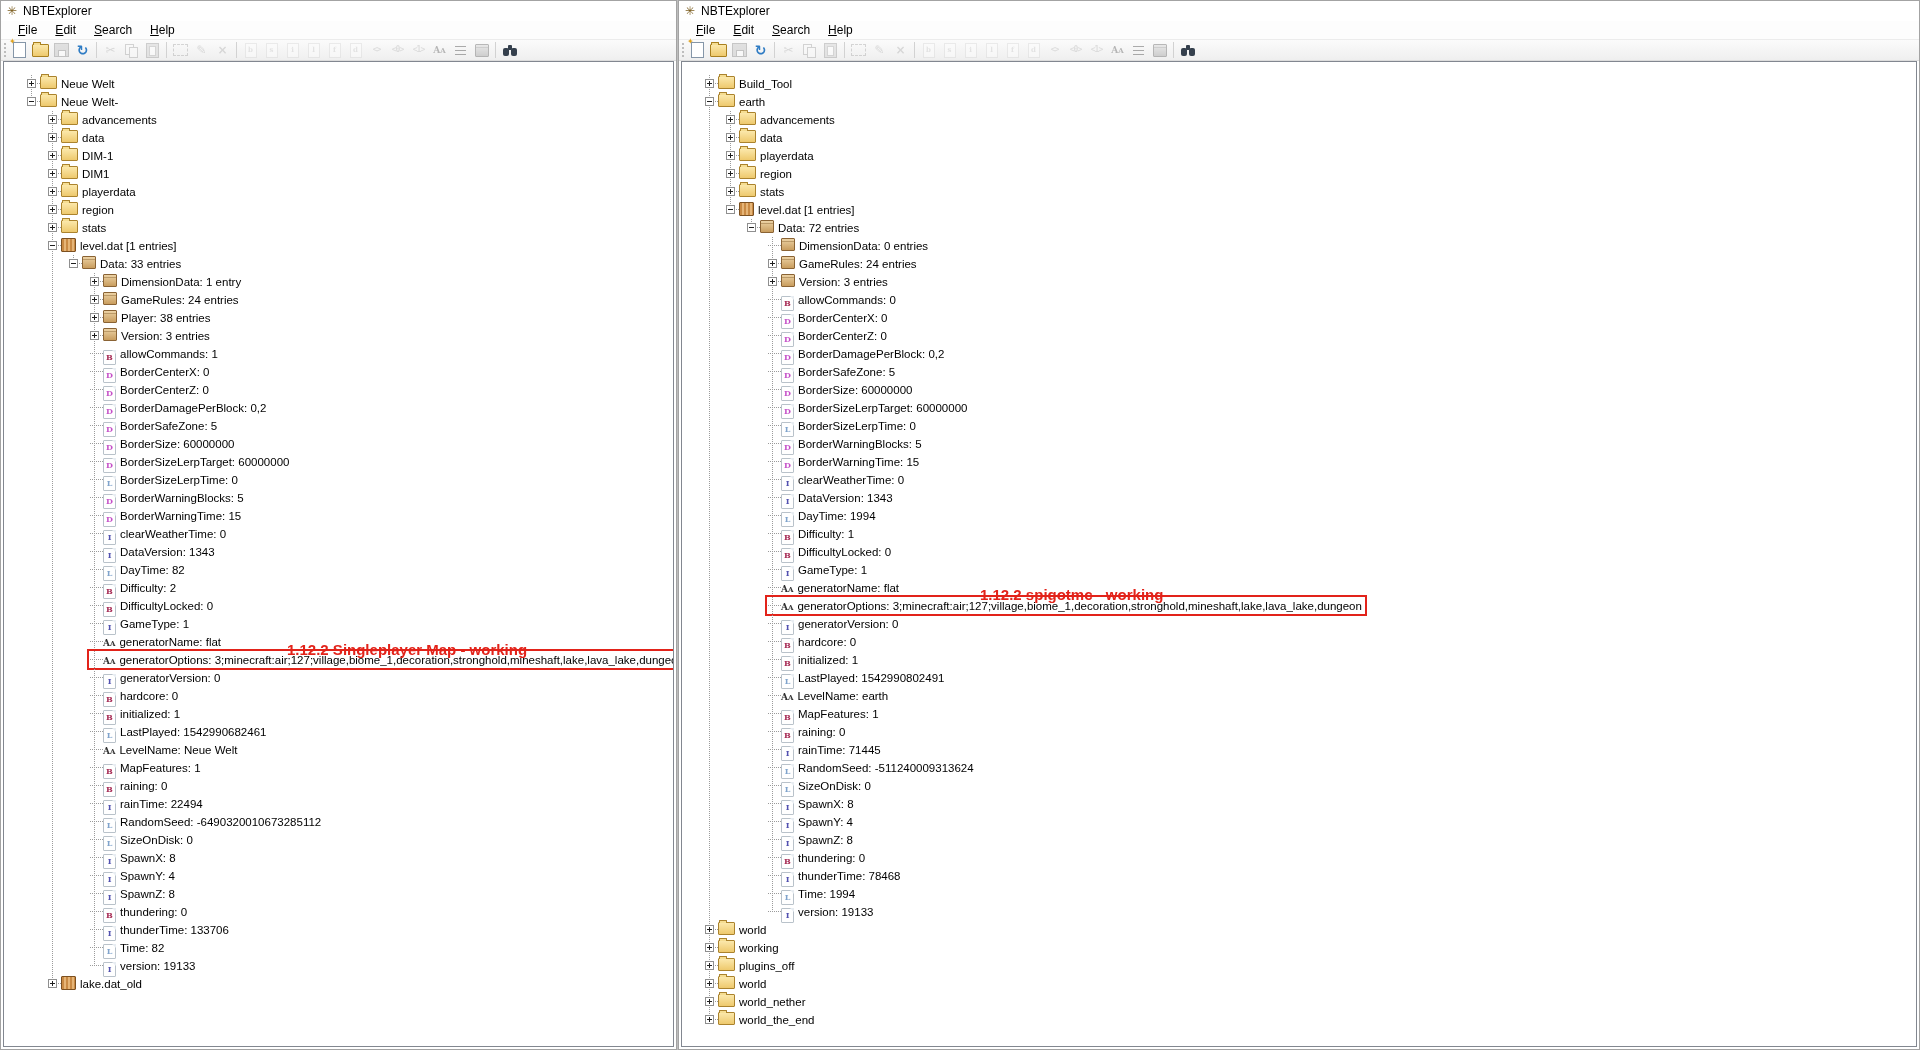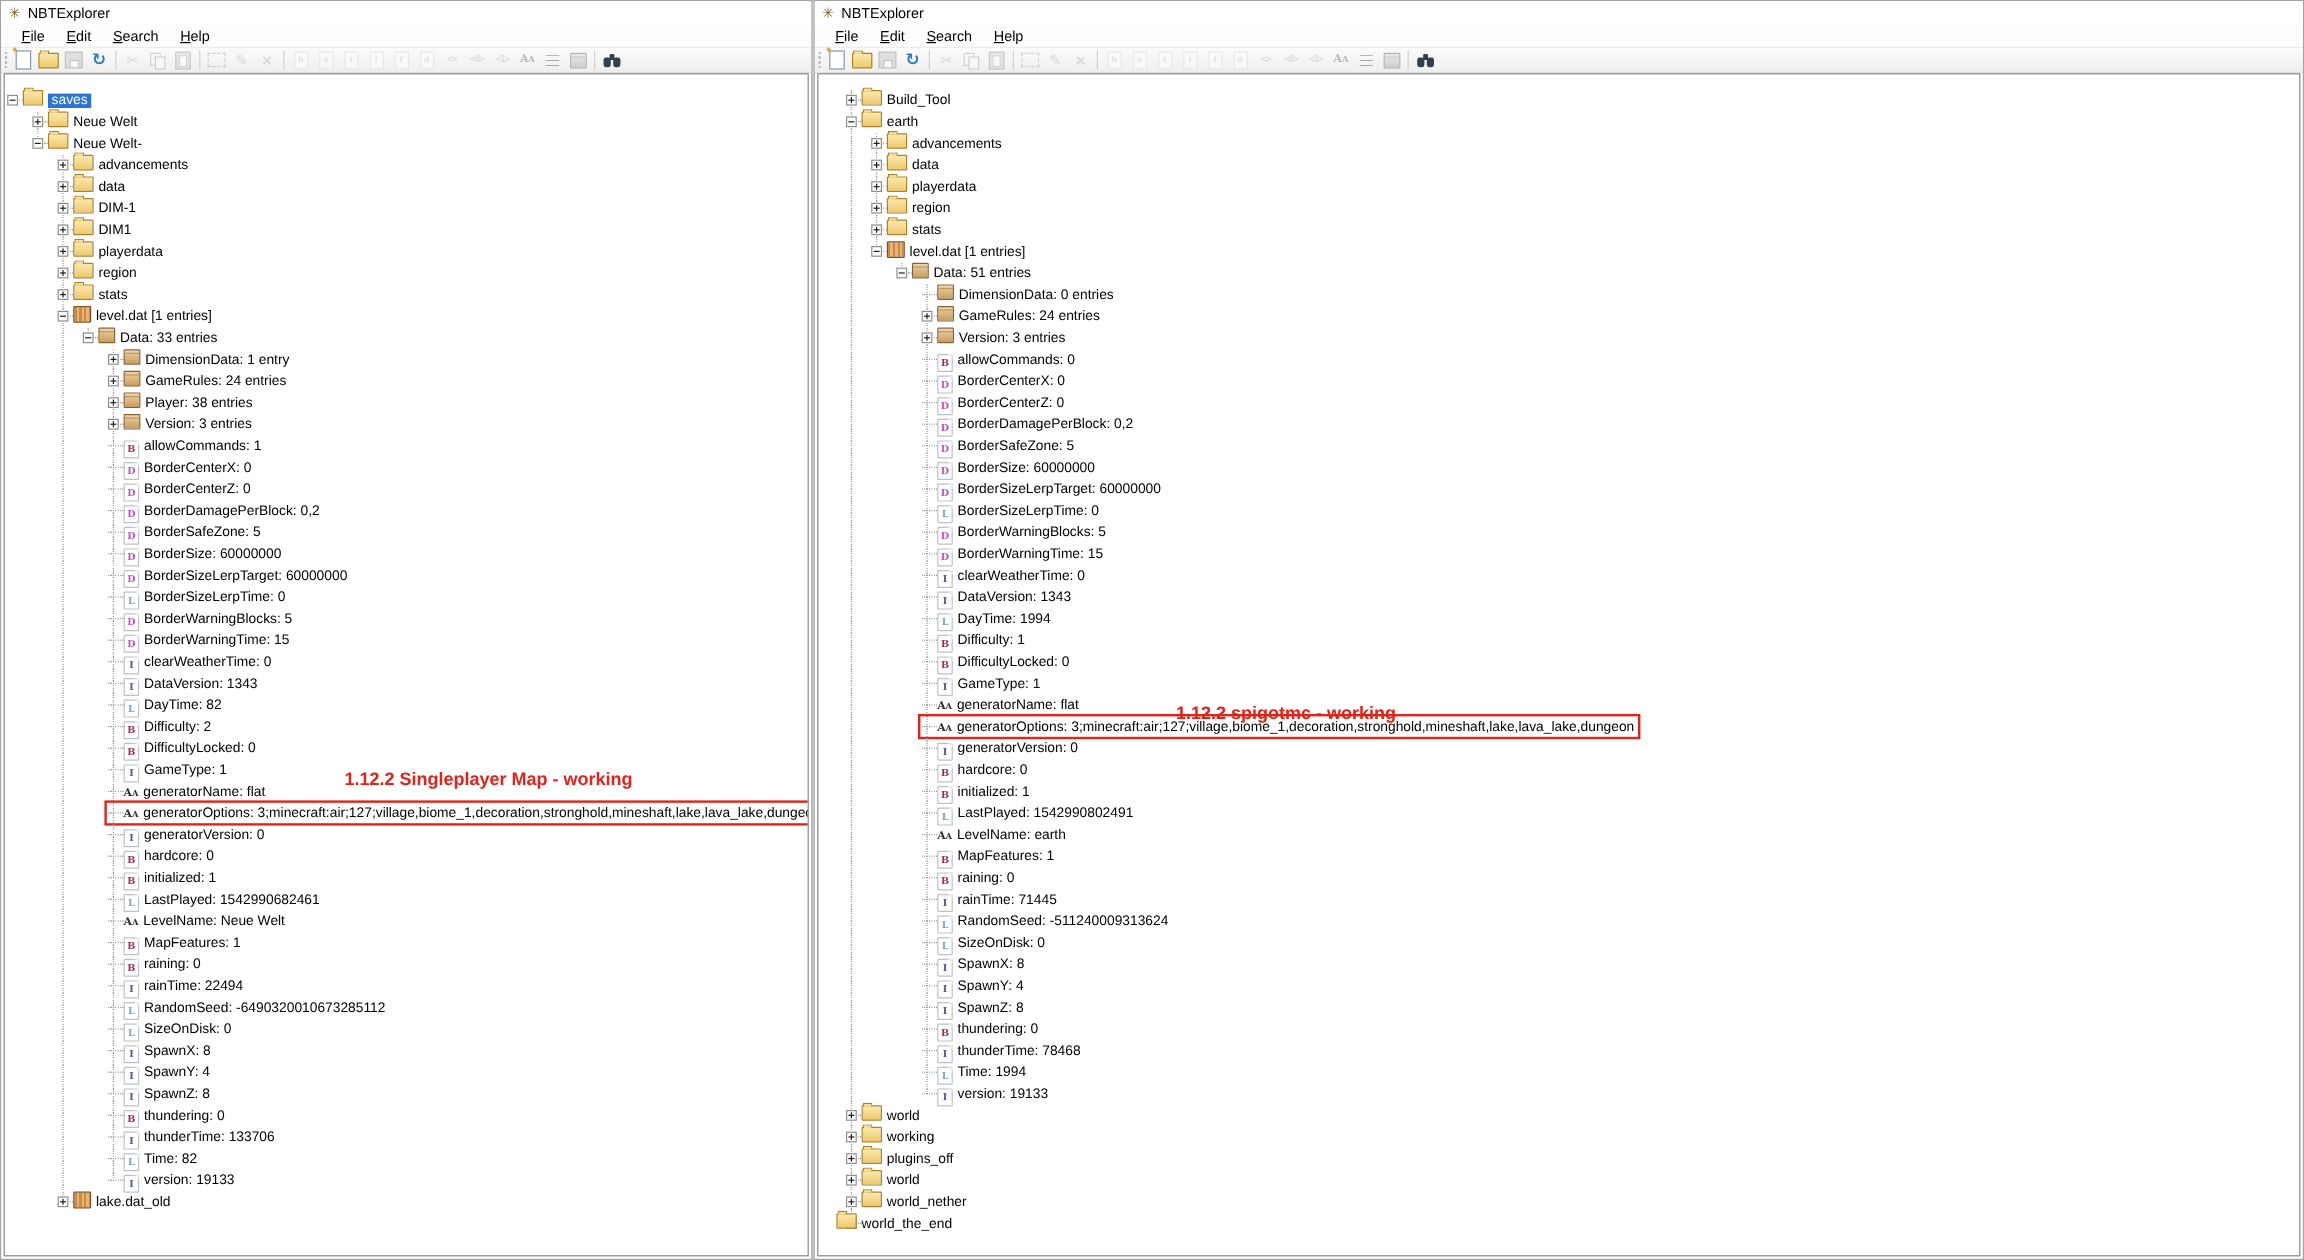--- a/index.html
+++ b/index.html
@@ -194,23 +194,20 @@
       </span>
       <span class="tsep"></span>
       <span class="tb">
         <span class="ic-bino">
           <span></span>
           <span></span>
         </span>
       </span>
     </div>
   <div class="tree">
-      <div class="trow" style="background-image: repeating-linear-gradient(90deg, rgb(155, 155, 155) 0px, rgb(155, 155, 155) 1px, transparent 1px, transparent 2px); background-position: 2px 8px; background-size: 13px 1px; background-repeat: no-repeat;"><span class="exp" style="left: 2px;">
-          <i class="eh"></i>
-        </span><span class="content sel" style="margin-left: 15px;"><span class="t-folder"></span><span class="lbl">saves</span></span></div>
       <div class="trow" style="background-image: repeating-linear-gradient(rgb(155, 155, 155) 0px, rgb(155, 155, 155) 1px, transparent 1px, transparent 2px), repeating-linear-gradient(90deg, rgb(155, 155, 155) 0px, rgb(155, 155, 155) 1px, transparent 1px, transparent 2px); background-position: 27px 0px, 23px 8px; background-size: 1px 18px, 13px 1px; background-repeat: no-repeat;"><span class="exp" style="left: 23px;">
           <i class="eh"></i>
           <i class="ev"></i>
         </span><span class="content" style="margin-left: 36px;"><span class="t-folder"></span><span class="lbl">Neue Welt</span></span></div>
       <div class="trow" style="background-image: repeating-linear-gradient(rgb(155, 155, 155) 0px, rgb(155, 155, 155) 1px, transparent 1px, transparent 2px), repeating-linear-gradient(90deg, rgb(155, 155, 155) 0px, rgb(155, 155, 155) 1px, transparent 1px, transparent 2px); background-position: 27px 0px, 23px 8px; background-size: 1px 9px, 13px 1px; background-repeat: no-repeat;"><span class="exp" style="left: 23px;">
           <i class="eh"></i>
         </span><span class="content" style="margin-left: 36px;"><span class="t-folder"></span><span class="lbl">Neue Welt-</span></span></div>
       <div class="trow" style="background-image: repeating-linear-gradient(rgb(155, 155, 155) 0px, rgb(155, 155, 155) 1px, transparent 1px, transparent 2px), repeating-linear-gradient(90deg, rgb(155, 155, 155) 0px, rgb(155, 155, 155) 1px, transparent 1px, transparent 2px); background-position: 48px 0px, 44px 8px; background-size: 1px 18px, 13px 1px; background-repeat: no-repeat;"><span class="exp" style="left: 44px;">
           <i class="eh"></i>
           <i class="ev"></i>
@@ -423,21 +420,21 @@
         </span><span class="content" style="margin-left: 57px;"><span class="t-folder"></span><span class="lbl">region</span></span></div>
       <div class="trow" style="background-image: repeating-linear-gradient(rgb(155, 155, 155) 0px, rgb(155, 155, 155) 1px, transparent 1px, transparent 2px), repeating-linear-gradient(rgb(155, 155, 155) 0px, rgb(155, 155, 155) 1px, transparent 1px, transparent 2px), repeating-linear-gradient(90deg, rgb(155, 155, 155) 0px, rgb(155, 155, 155) 1px, transparent 1px, transparent 2px); background-position: 27px 0px, 48px 0px, 44px 8px; background-size: 1px 18px, 1px 18px, 13px 1px; background-repeat: no-repeat;"><span class="exp" style="left: 44px;">
           <i class="eh"></i>
           <i class="ev"></i>
         </span><span class="content" style="margin-left: 57px;"><span class="t-folder"></span><span class="lbl">stats</span></span></div>
       <div class="trow" style="background-image: repeating-linear-gradient(rgb(155, 155, 155) 0px, rgb(155, 155, 155) 1px, transparent 1px, transparent 2px), repeating-linear-gradient(rgb(155, 155, 155) 0px, rgb(155, 155, 155) 1px, transparent 1px, transparent 2px), repeating-linear-gradient(90deg, rgb(155, 155, 155) 0px, rgb(155, 155, 155) 1px, transparent 1px, transparent 2px); background-position: 27px 0px, 48px 0px, 44px 8px; background-size: 1px 18px, 1px 9px, 13px 1px; background-repeat: no-repeat;"><span class="exp" style="left: 44px;">
           <i class="eh"></i>
         </span><span class="content" style="margin-left: 57px;"><span class="t-cab"></span><span class="lbl">level.dat [1 entries]</span></span></div>
       <div class="trow" style="background-image: repeating-linear-gradient(rgb(155, 155, 155) 0px, rgb(155, 155, 155) 1px, transparent 1px, transparent 2px), repeating-linear-gradient(rgb(155, 155, 155) 0px, rgb(155, 155, 155) 1px, transparent 1px, transparent 2px), repeating-linear-gradient(90deg, rgb(155, 155, 155) 0px, rgb(155, 155, 155) 1px, transparent 1px, transparent 2px); background-position: 27px 0px, 69px 0px, 65px 8px; background-size: 1px 18px, 1px 9px, 13px 1px; background-repeat: no-repeat;"><span class="exp" style="left: 65px;">
           <i class="eh"></i>
-        </span><span class="content" style="margin-left: 78px;"><span class="t-comp"></span><span class="lbl">Data: 51 entries</span></span></div>
+        </span><span class="content" style="margin-left: 78px;"><span class="t-comp"></span><span class="lbl">Data: 72 entries</span></span></div>
       <div class="trow" style="background-image: repeating-linear-gradient(rgb(155, 155, 155) 0px, rgb(155, 155, 155) 1px, transparent 1px, transparent 2px), repeating-linear-gradient(rgb(155, 155, 155) 0px, rgb(155, 155, 155) 1px, transparent 1px, transparent 2px), repeating-linear-gradient(90deg, rgb(155, 155, 155) 0px, rgb(155, 155, 155) 1px, transparent 1px, transparent 2px); background-position: 27px 0px, 90px 0px, 86px 8px; background-size: 1px 18px, 1px 18px, 13px 1px; background-repeat: no-repeat;"><span class="content" style="margin-left: 99px;"><span class="t-comp"></span><span class="lbl">DimensionData: 0 entries</span></span></div>
       <div class="trow" style="background-image: repeating-linear-gradient(rgb(155, 155, 155) 0px, rgb(155, 155, 155) 1px, transparent 1px, transparent 2px), repeating-linear-gradient(rgb(155, 155, 155) 0px, rgb(155, 155, 155) 1px, transparent 1px, transparent 2px), repeating-linear-gradient(90deg, rgb(155, 155, 155) 0px, rgb(155, 155, 155) 1px, transparent 1px, transparent 2px); background-position: 27px 0px, 90px 0px, 86px 8px; background-size: 1px 18px, 1px 18px, 13px 1px; background-repeat: no-repeat;"><span class="exp" style="left: 86px;">
           <i class="eh"></i>
           <i class="ev"></i>
         </span><span class="content" style="margin-left: 99px;"><span class="t-comp"></span><span class="lbl">GameRules: 24 entries</span></span></div>
       <div class="trow" style="background-image: repeating-linear-gradient(rgb(155, 155, 155) 0px, rgb(155, 155, 155) 1px, transparent 1px, transparent 2px), repeating-linear-gradient(rgb(155, 155, 155) 0px, rgb(155, 155, 155) 1px, transparent 1px, transparent 2px), repeating-linear-gradient(90deg, rgb(155, 155, 155) 0px, rgb(155, 155, 155) 1px, transparent 1px, transparent 2px); background-position: 27px 0px, 90px 0px, 86px 8px; background-size: 1px 18px, 1px 18px, 13px 1px; background-repeat: no-repeat;"><span class="exp" style="left: 86px;">
           <i class="eh"></i>
           <i class="ev"></i>
         </span><span class="content" style="margin-left: 99px;"><span class="t-comp"></span><span class="lbl">Version: 3 entries</span></span></div>
       <div class="trow" style="background-image: repeating-linear-gradient(rgb(155, 155, 155) 0px, rgb(155, 155, 155) 1px, transparent 1px, transparent 2px), repeating-linear-gradient(rgb(155, 155, 155) 0px, rgb(155, 155, 155) 1px, transparent 1px, transparent 2px), repeating-linear-gradient(90deg, rgb(155, 155, 155) 0px, rgb(155, 155, 155) 1px, transparent 1px, transparent 2px); background-position: 27px 0px, 90px 0px, 86px 8px; background-size: 1px 18px, 1px 18px, 13px 1px; background-repeat: no-repeat;"><span class="content" style="margin-left: 99px;"><span class="t-tag tag-b">B</span><span class="lbl">allowCommands: 0</span></span></div>
@@ -491,16 +488,16 @@
           <i class="eh"></i>
           <i class="ev"></i>
         </span><span class="content" style="margin-left: 36px;"><span class="t-folder"></span><span class="lbl">world</span></span></div>
       <div class="trow" style="background-image: repeating-linear-gradient(rgb(155, 155, 155) 0px, rgb(155, 155, 155) 1px, transparent 1px, transparent 2px), repeating-linear-gradient(90deg, rgb(155, 155, 155) 0px, rgb(155, 155, 155) 1px, transparent 1px, transparent 2px); background-position: 27px 0px, 23px 8px; background-size: 1px 18px, 13px 1px; background-repeat: no-repeat;"><span class="exp" style="left: 23px;">
           <i class="eh"></i>
           <i class="ev"></i>
         </span><span class="content" style="margin-left: 36px;"><span class="t-folder"></span><span class="lbl">world_nether</span></span></div>
       <div class="trow" style="background-image: repeating-linear-gradient(rgb(155, 155, 155) 0px, rgb(155, 155, 155) 1px, transparent 1px, transparent 2px), repeating-linear-gradient(90deg, rgb(155, 155, 155) 0px, rgb(155, 155, 155) 1px, transparent 1px, transparent 2px); background-position: 27px 0px, 23px 8px; background-size: 1px 9px, 13px 1px; background-repeat: no-repeat;"><span class="exp" style="left: 23px;">
           <i class="eh"></i>
           <i class="ev"></i>
-        </span><span class="content" style="margin-left: 15px;"><span class="t-folder"></span><span class="lbl">world_the_end</span></span></div>
+        </span><span class="content" style="margin-left: 36px;"><span class="t-folder"></span><span class="lbl">world_the_end</span></span></div>
     </div>
   <div class="annotation">1.12.2 spigotmc - working</div>
 </div>
 
 </body></html>

